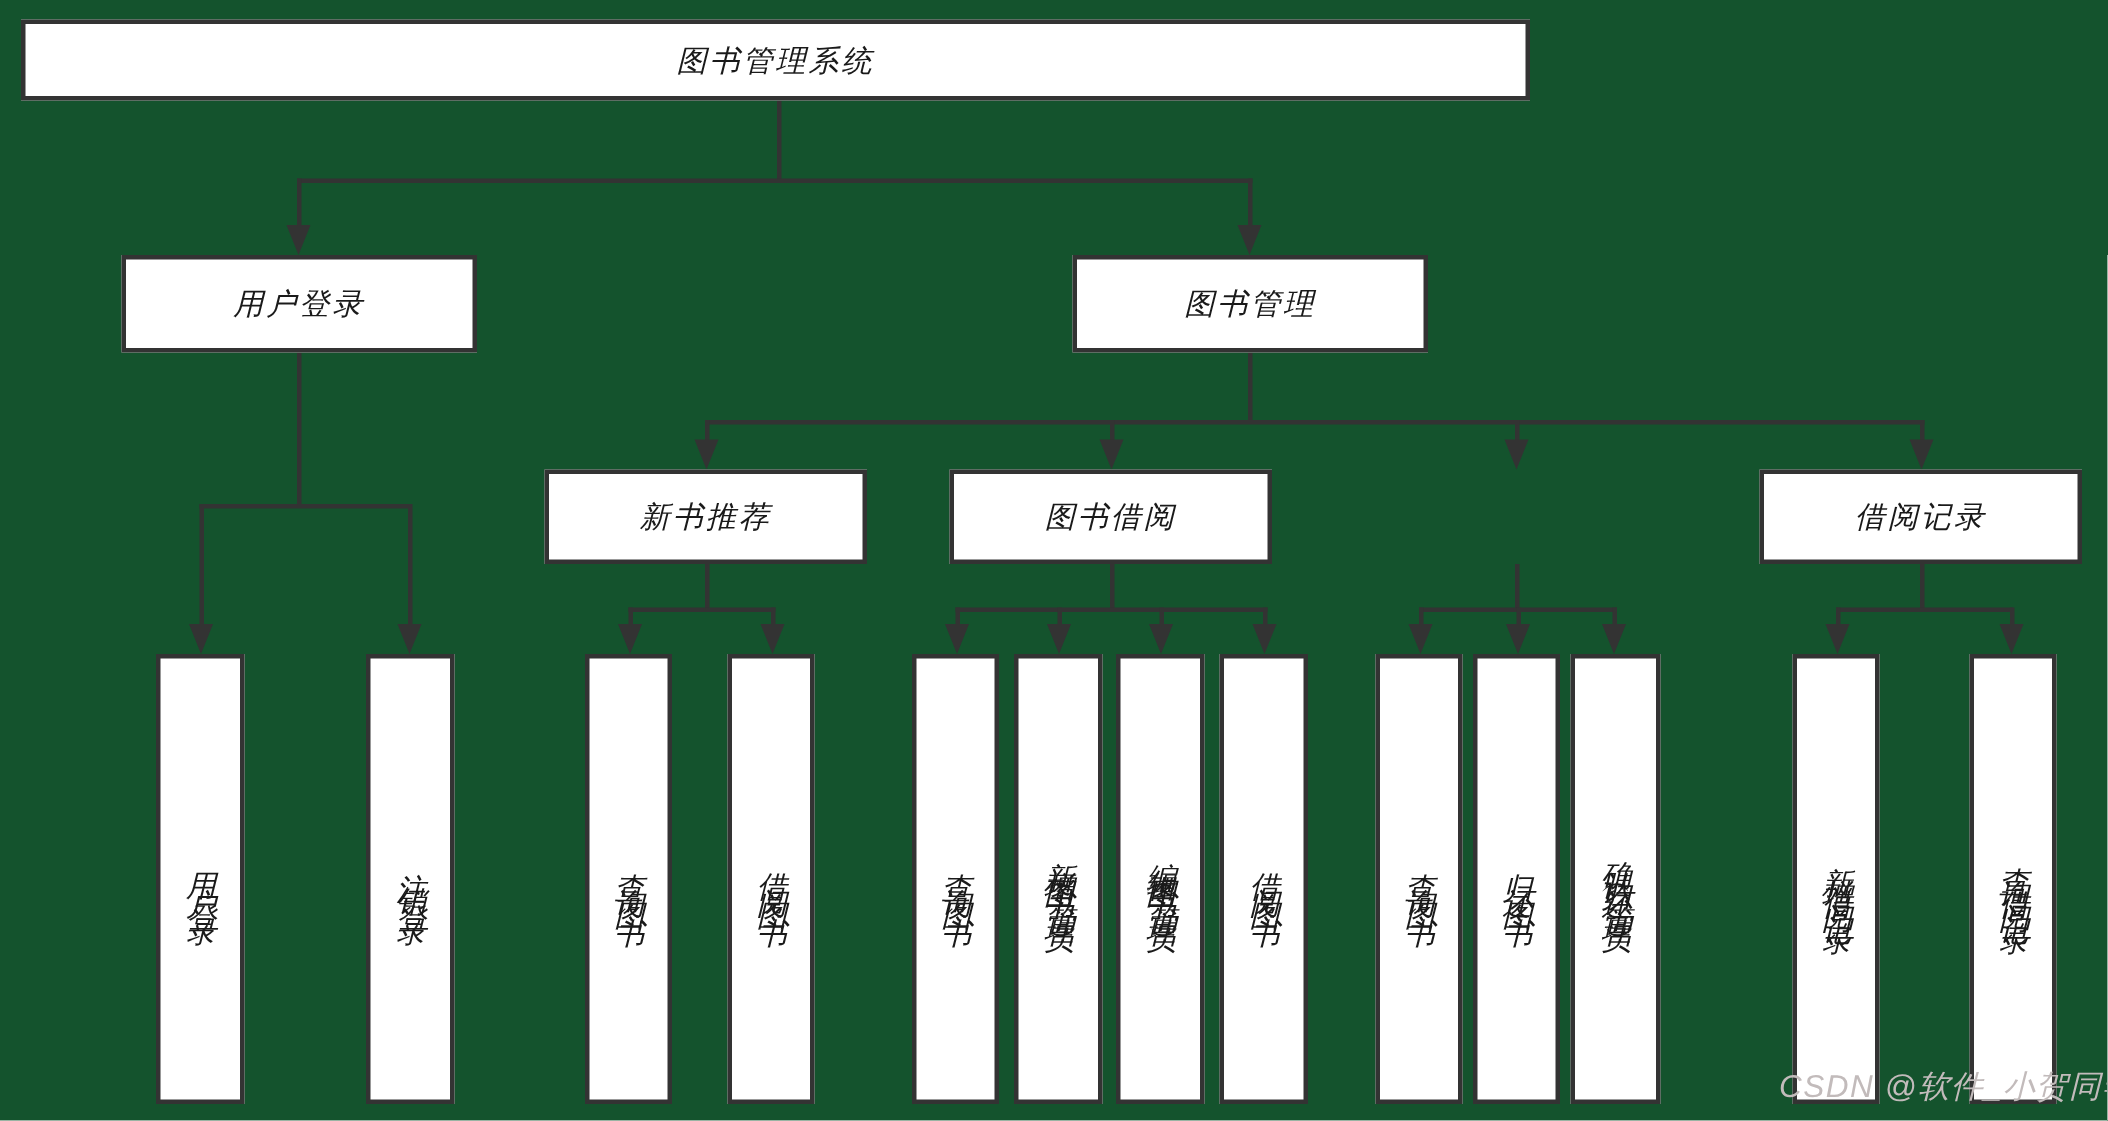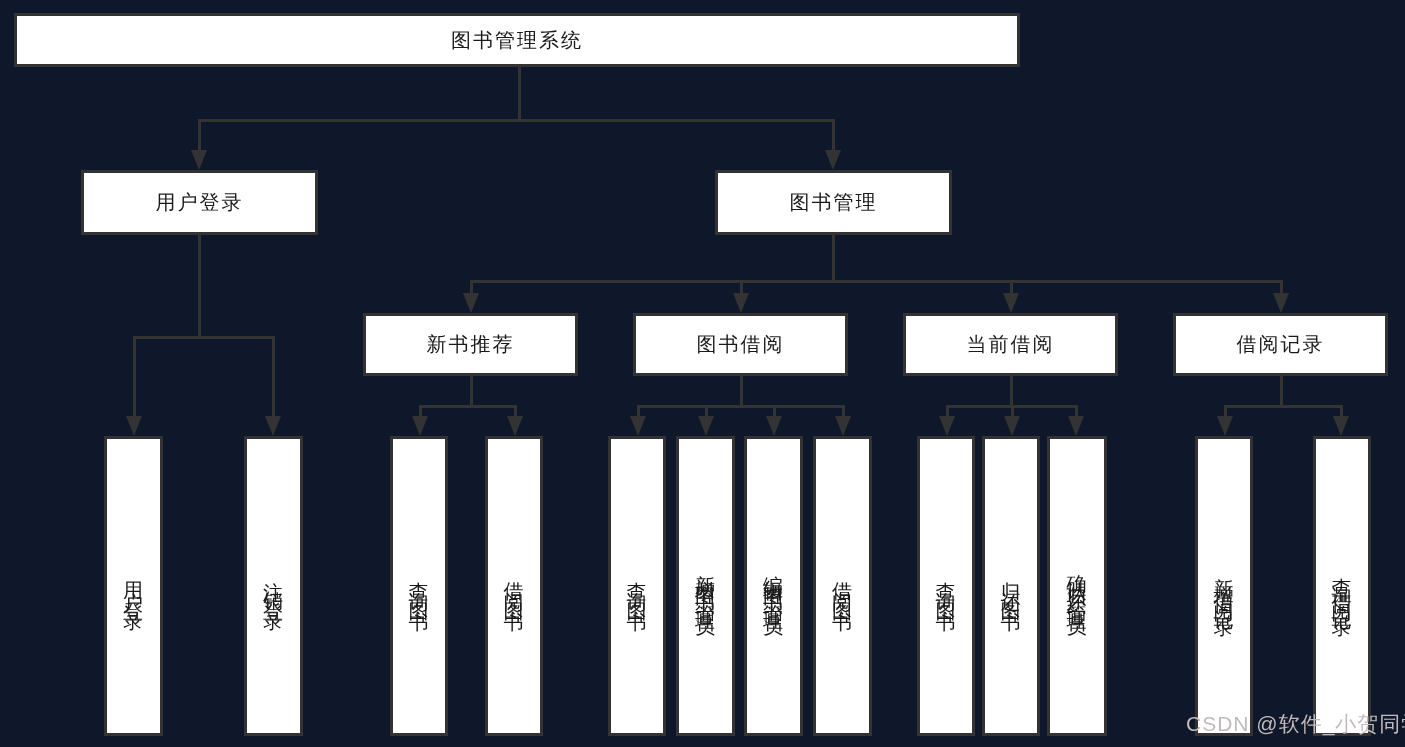--- a/index.html
+++ b/index.html
@@ -1,19 +1,20 @@
 <!DOCTYPE html>
 <html><head>
 <meta charset="utf-8">
 <style>
   html,body { margin:0; padding:0; background:#ffffff; }
   body { font-family:"Liberation Sans","DejaVu Sans",sans-serif; }
   .canvas {
-    position:relative; width:1405px; height:747px; background:#0f172a;
+    position:relative; width:1405px; height:747px; background:#14532d;
     overflow:hidden;
+    font-style:italic;
   }
   .box {
     position:absolute; background:#ffffff; border:3px solid #333333;
     box-sizing:border-box; display:flex; align-items:center; justify-content:center;
     color:#1a1a1a; font-size:20px; letter-spacing:2px; z-index:2;
   }
   .leaf span {
     writing-mode:vertical-rl; letter-spacing:10px; font-size:20px;
     color:#1a1a1a; line-height:1;
   }
@@ -68,23 +69,20 @@
   <div class="vline" style="left:1010px; top:280px; height:16px;"></div>
   <div class="arrow" style="left:1003px; top:293px;"></div>
   <div class="vline" style="left:1280px; top:280px; height:16px;"></div>
   <div class="arrow" style="left:1273px; top:293px;"></div>
 
   <div class="box" style="left:633px; top:313px; width:215px; height:63px;">
     <span>图书借阅</span>
   </div>
   <div class="box" style="left:363px; top:313px; width:215px; height:63px;">
     <span>新书推荐</span>
-  </div>
-  <div class="box" style="left:903px; top:313px; width:215px; height:63px;">
-    <span>当前借阅</span>
   </div>
   <div class="box" style="left:1173px; top:313px; width:215px; height:63px;">
     <span>借阅记录</span>
   </div>
 
   <div class="vline" style="left:470px; top:376px; height:30px;"></div>
   <div class="hline" style="left:419px; top:405px; width:98px;"></div>
   <div class="vline" style="left:419px; top:405px; height:14px;"></div>
   <div class="arrow" style="left:412px; top:416px;"></div>
   <div class="vline" style="left:514px; top:405px; height:14px;"></div>

